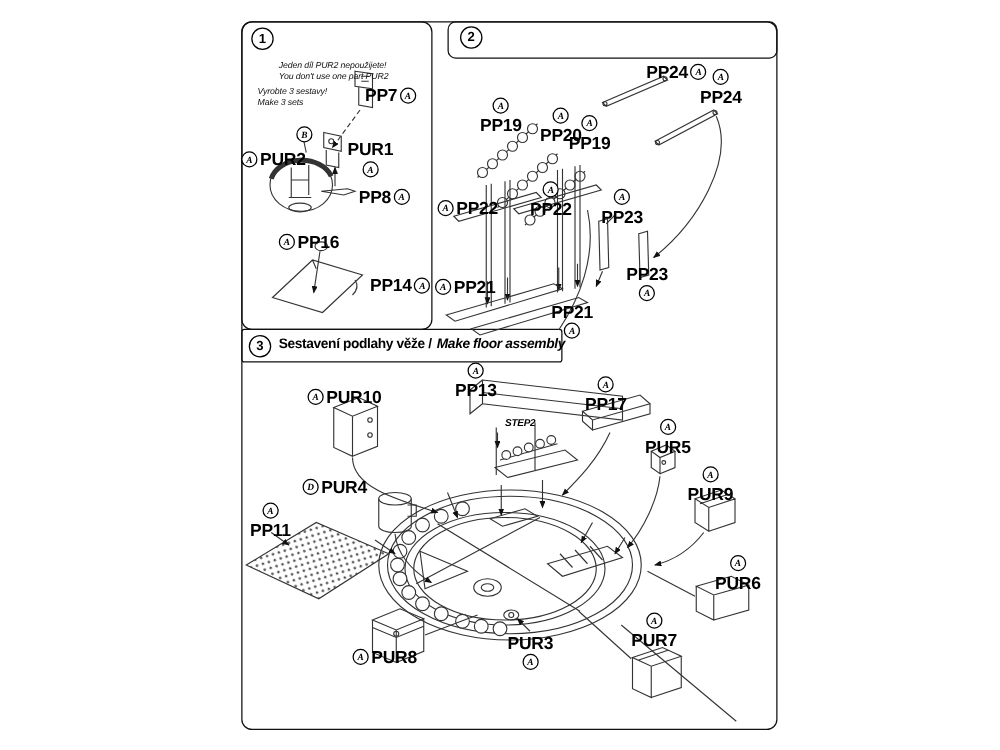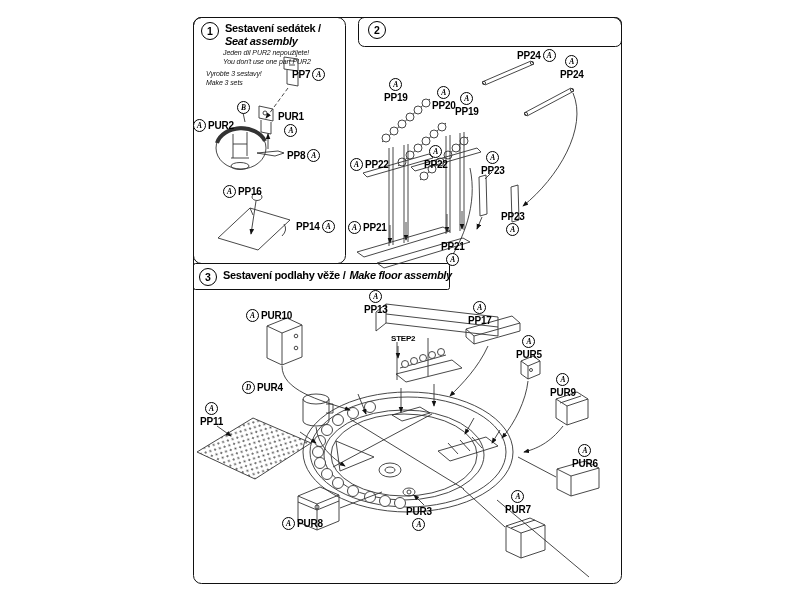--- a/index.html
+++ b/index.html
@@ -8,21 +8,21 @@
   .hdr{position:absolute;z-index:3;display:flex;gap:6px;align-items:flex-start;}
   .stepnum{width:16px;height:16px;border:1.4px solid #000;border-radius:50%;display:flex;
            align-items:center;justify-content:center;font-weight:bold;font-size:10.5px;flex:0 0 auto;background:#fff;}
   .t-cs{font-weight:bold;font-size:11px;letter-spacing:-0.3px;line-height:12.5px;white-space:nowrap;}
   .t-en{font-weight:bold;font-style:italic;font-size:11px;letter-spacing:-0.3px;line-height:12.5px;white-space:nowrap;}
   .hrow{display:flex;gap:4px;align-items:center;margin-top:1px;}
   .note{position:absolute;z-index:3;font-style:italic;font-size:7px;line-height:8.6px;
         letter-spacing:-0.1px;color:#111;white-space:nowrap;}
   .plabel{position:absolute;z-index:4;display:flex;gap:2px;align-items:center;white-space:nowrap;}
   .plabel.stack,.plabel.stack-rev{flex-direction:column;gap:1px;align-items:center;}
-  .ptxt{font-weight:bold;font-size:10px;letter-spacing:-0.2px;}
+  .ptxt{font-weight:bold;font-size:14px;letter-spacing:-0.2px;}
   .ptxt.plain{font-size:8px;}
   .circ{width:11px;height:11px;border:1px solid #000;border-radius:50%;background:#fff;display:flex;
         align-items:center;justify-content:center;font-family:"Liberation Serif",serif;
         font-style:italic;font-weight:bold;font-size:7.5px;flex:0 0 auto;}
 </style>
 </head>
 <body>
 
 <svg id="art" width="800" height="600" viewBox="0 0 800 600">
   <defs>
@@ -188,24 +188,20 @@
     <path d="M424,505 L414,495" marker-end="url(#arw)"></path>
 
     <path d="M506,526 L530,518 L545,525 L521,533 z M506,526 V551 L521,558 V533 M521,558 L545,550 V525 M511,528 L535,520"></path>
     <path d="M505,527 L463,489"></path>
     <path d="M497,500 L589,577"></path>
   </g>
 </svg>
 
 <div class="hdr" style="left:201px;top:22px;">
   <div class="stepnum">1</div>
-  <div>
-    <div class="t-cs">Sestavení sedátek /</div>
-    <div class="t-en">Seat assembly</div>
-  </div>
 </div>
 <div class="note" style="left:223px;top:49px;">
   <div>Jeden díl PUR2 nepoužijete!</div>
   <div>You don't use one part PUR2</div>
 </div>
 <div class="note" style="left:206px;top:70px;">
   <div>Vyrobte 3 sestavy!</div>
   <div>Make 3 sets</div>
 </div>
 
@@ -294,21 +290,21 @@
       <span class="circ">A</span>
     </div>
     <div class="plabel circle-text" style="left: 246px; top: 309px;">
       <span class="circ">A</span>
       <span class="ptxt">PUR10</span>
     </div>
     <div class="plabel stack" style="left: 364px; top: 290px;">
       <span class="circ">A</span>
       <span class="ptxt">PP13</span>
     </div>
-    <div class="plabel plain" style="left: 391px; top: 334px;">
+    <div class="plabel plain" style="left: 404px; top: 334px; font-style: italic;">
       <span class="ptxt plain">STEP2</span>
     </div>
     <div class="plabel stack" style="left: 468px; top: 301px;">
       <span class="circ">A</span>
       <span class="ptxt">PP17</span>
     </div>
     <div class="plabel stack" style="left: 516px; top: 335px;">
       <span class="circ">A</span>
       <span class="ptxt">PUR5</span>
     </div>

